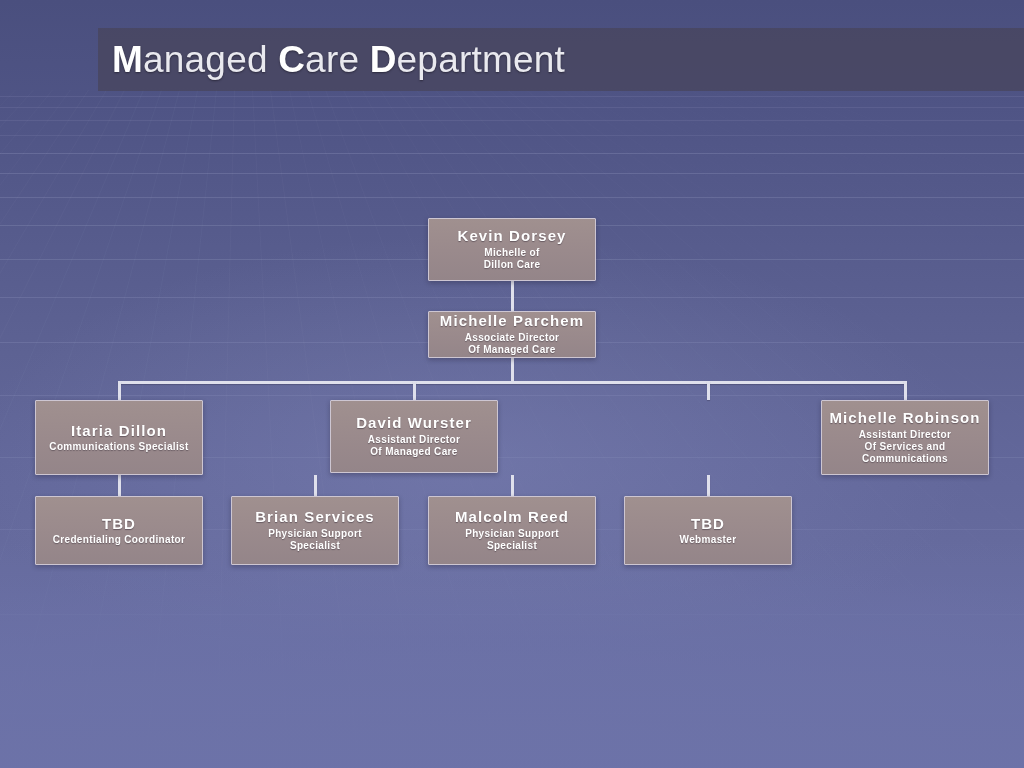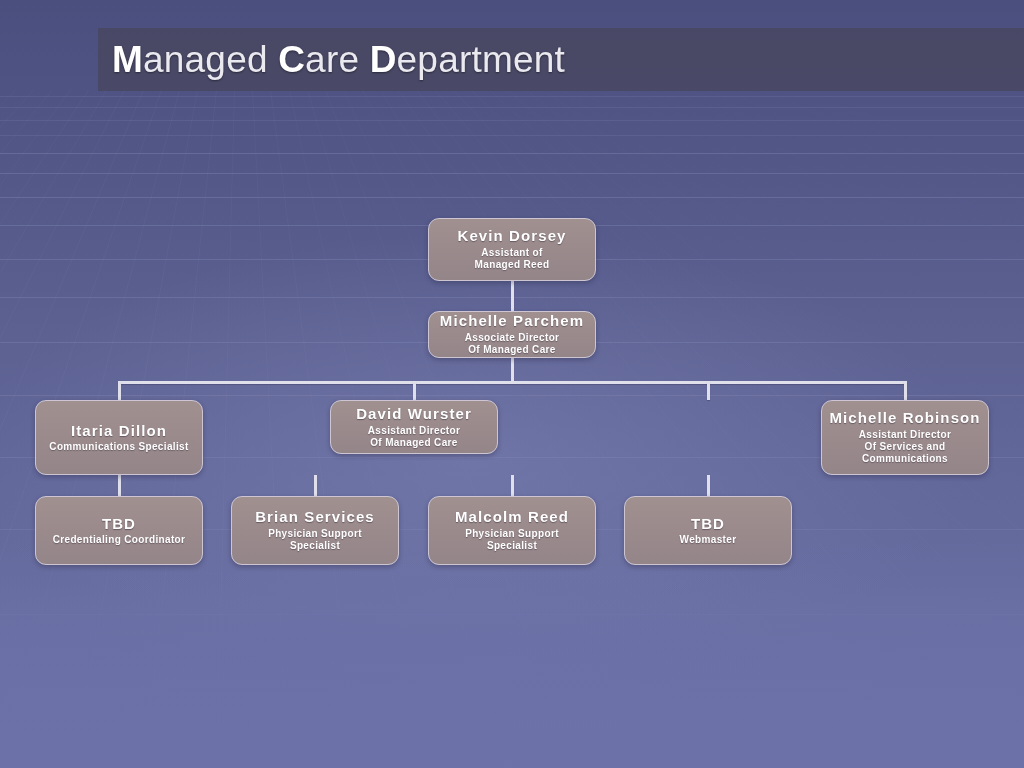--- a/index.html
+++ b/index.html
@@ -98,21 +98,21 @@
   
   #chart {
     position: absolute;
     inset: 0;
   }
 
   .node {
     position: absolute;
     background: linear-gradient(180deg, #a0908f 0%, #9a8a8c 52%, #948589 100%);
     border: 1px solid #cdc6d2;
-    border-radius: 11px;
+    border-radius: 1px;
     color: #ffffff;
     text-align: center;
     display: flex;
     flex-direction: column;
     align-items: center;
     justify-content: center;
     box-shadow: 0 2px 5px rgba(30,28,50,0.32);
     padding: 2px 6px;
   }
   .node .nm {
@@ -228,41 +228,41 @@
     <div class="conn v" style="left:707px; top:381px; height:19px;"></div>
     <div class="conn v" style="left:904px; top:381px; height:19px;"></div>
     <div class="conn v" style="left:118px; top:475px; height:21px;"></div>
     <div class="conn v" style="left:314px; top:475px; height:21px;"></div>
     <div class="conn v" style="left:511px; top:475px; height:21px;"></div>
     <div class="conn v" style="left:707px; top:475px; height:21px;"></div>
 
     <div class="node" style="left:428px; top:218px; width:168px; height:63px;">
       <div class="nm">Kevin Dorsey</div>
       <div class="ti">
-        <span>Assistant of</span><br>
-        <span>Managed Reed</span>
+        <span>Michelle of</span><br>
+        <span>Dillon Care</span>
       </div>
     </div>
 
     <div class="node" style="left:428px; top:311px; width:168px; height:47px;">
       <div class="nm">Michelle Parchem</div>
       <div class="ti">
         <span>Associate Director</span><br>
         <span>Of Managed Care</span>
       </div>
     </div>
 
     <div class="node" style="left:35px; top:400px; width:168px; height:75px;">
       <div class="nm">Itaria Dillon</div>
       <div class="ti">
         <span>Communications Specialist</span>
       </div>
     </div>
 
-    <div class="node" style="left:330px; top:400px; width:168px; height:54px;">
+    <div class="node" style="left:330px; top:400px; width:168px; height:73px;">
       <div class="nm">David Wurster</div>
       <div class="ti">
         <span>Assistant Director</span><br>
         <span>Of Managed Care</span>
       </div>
     </div>
 
 
     <div class="node" style="left:821px; top:400px; width:168px; height:75px;">
       <div class="nm">Michelle Robinson</div>

